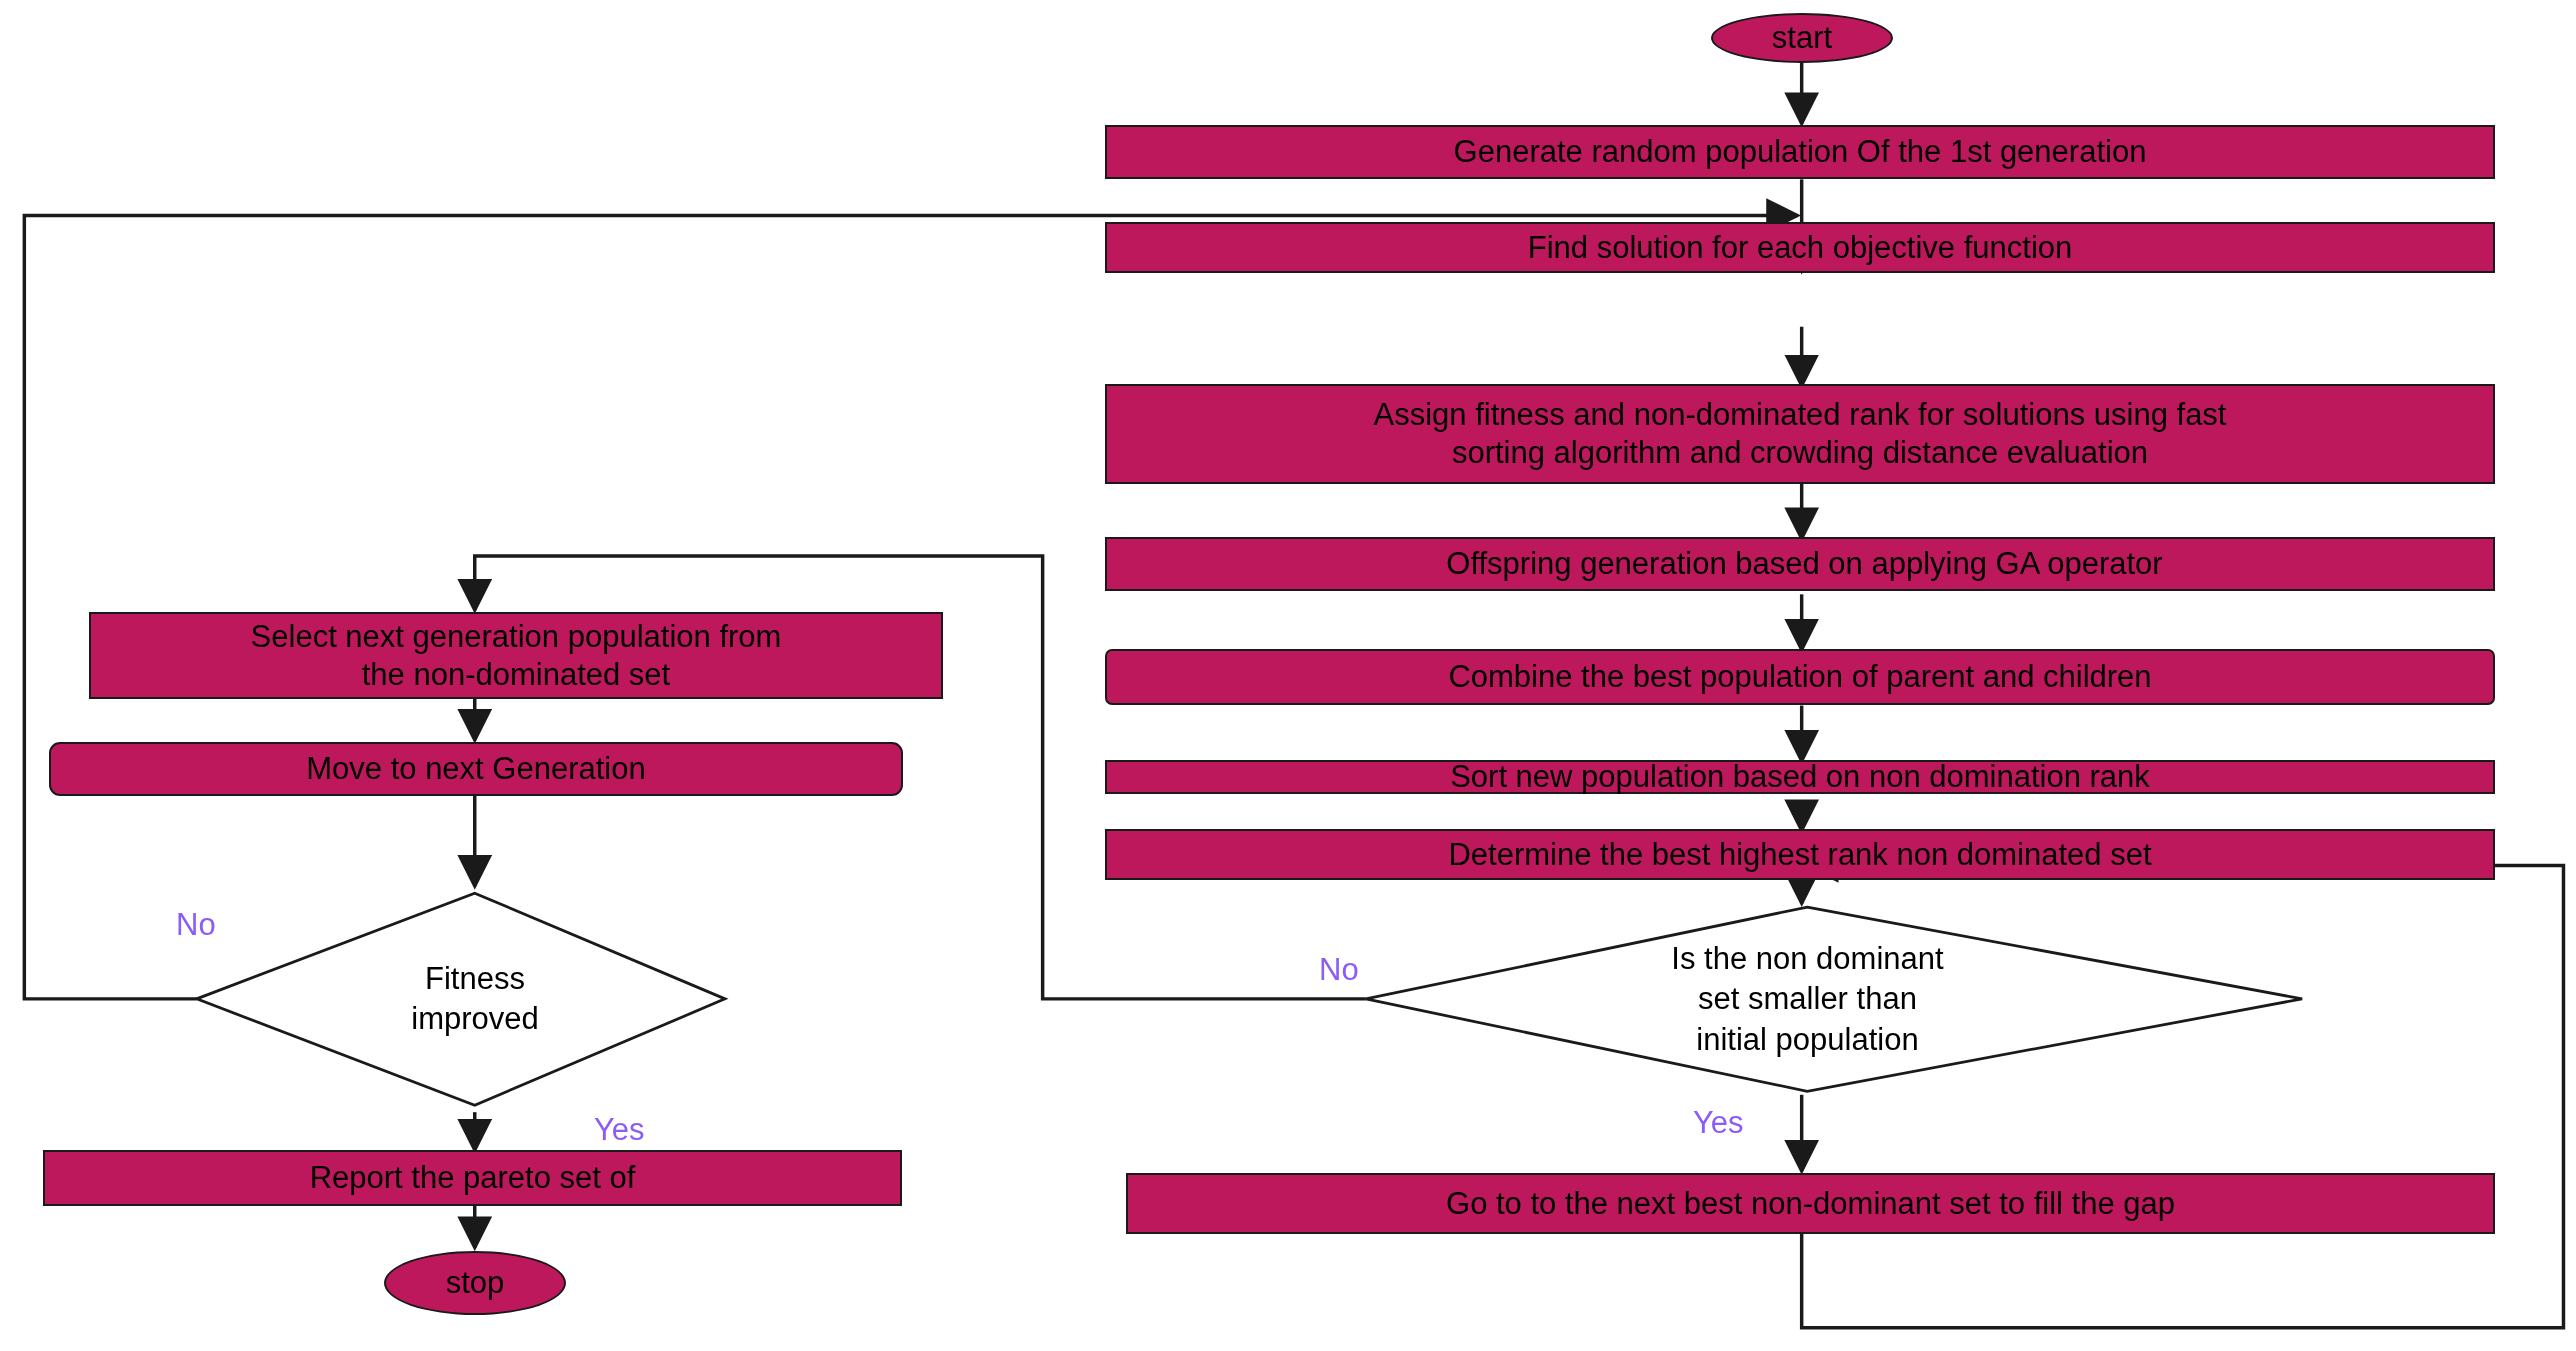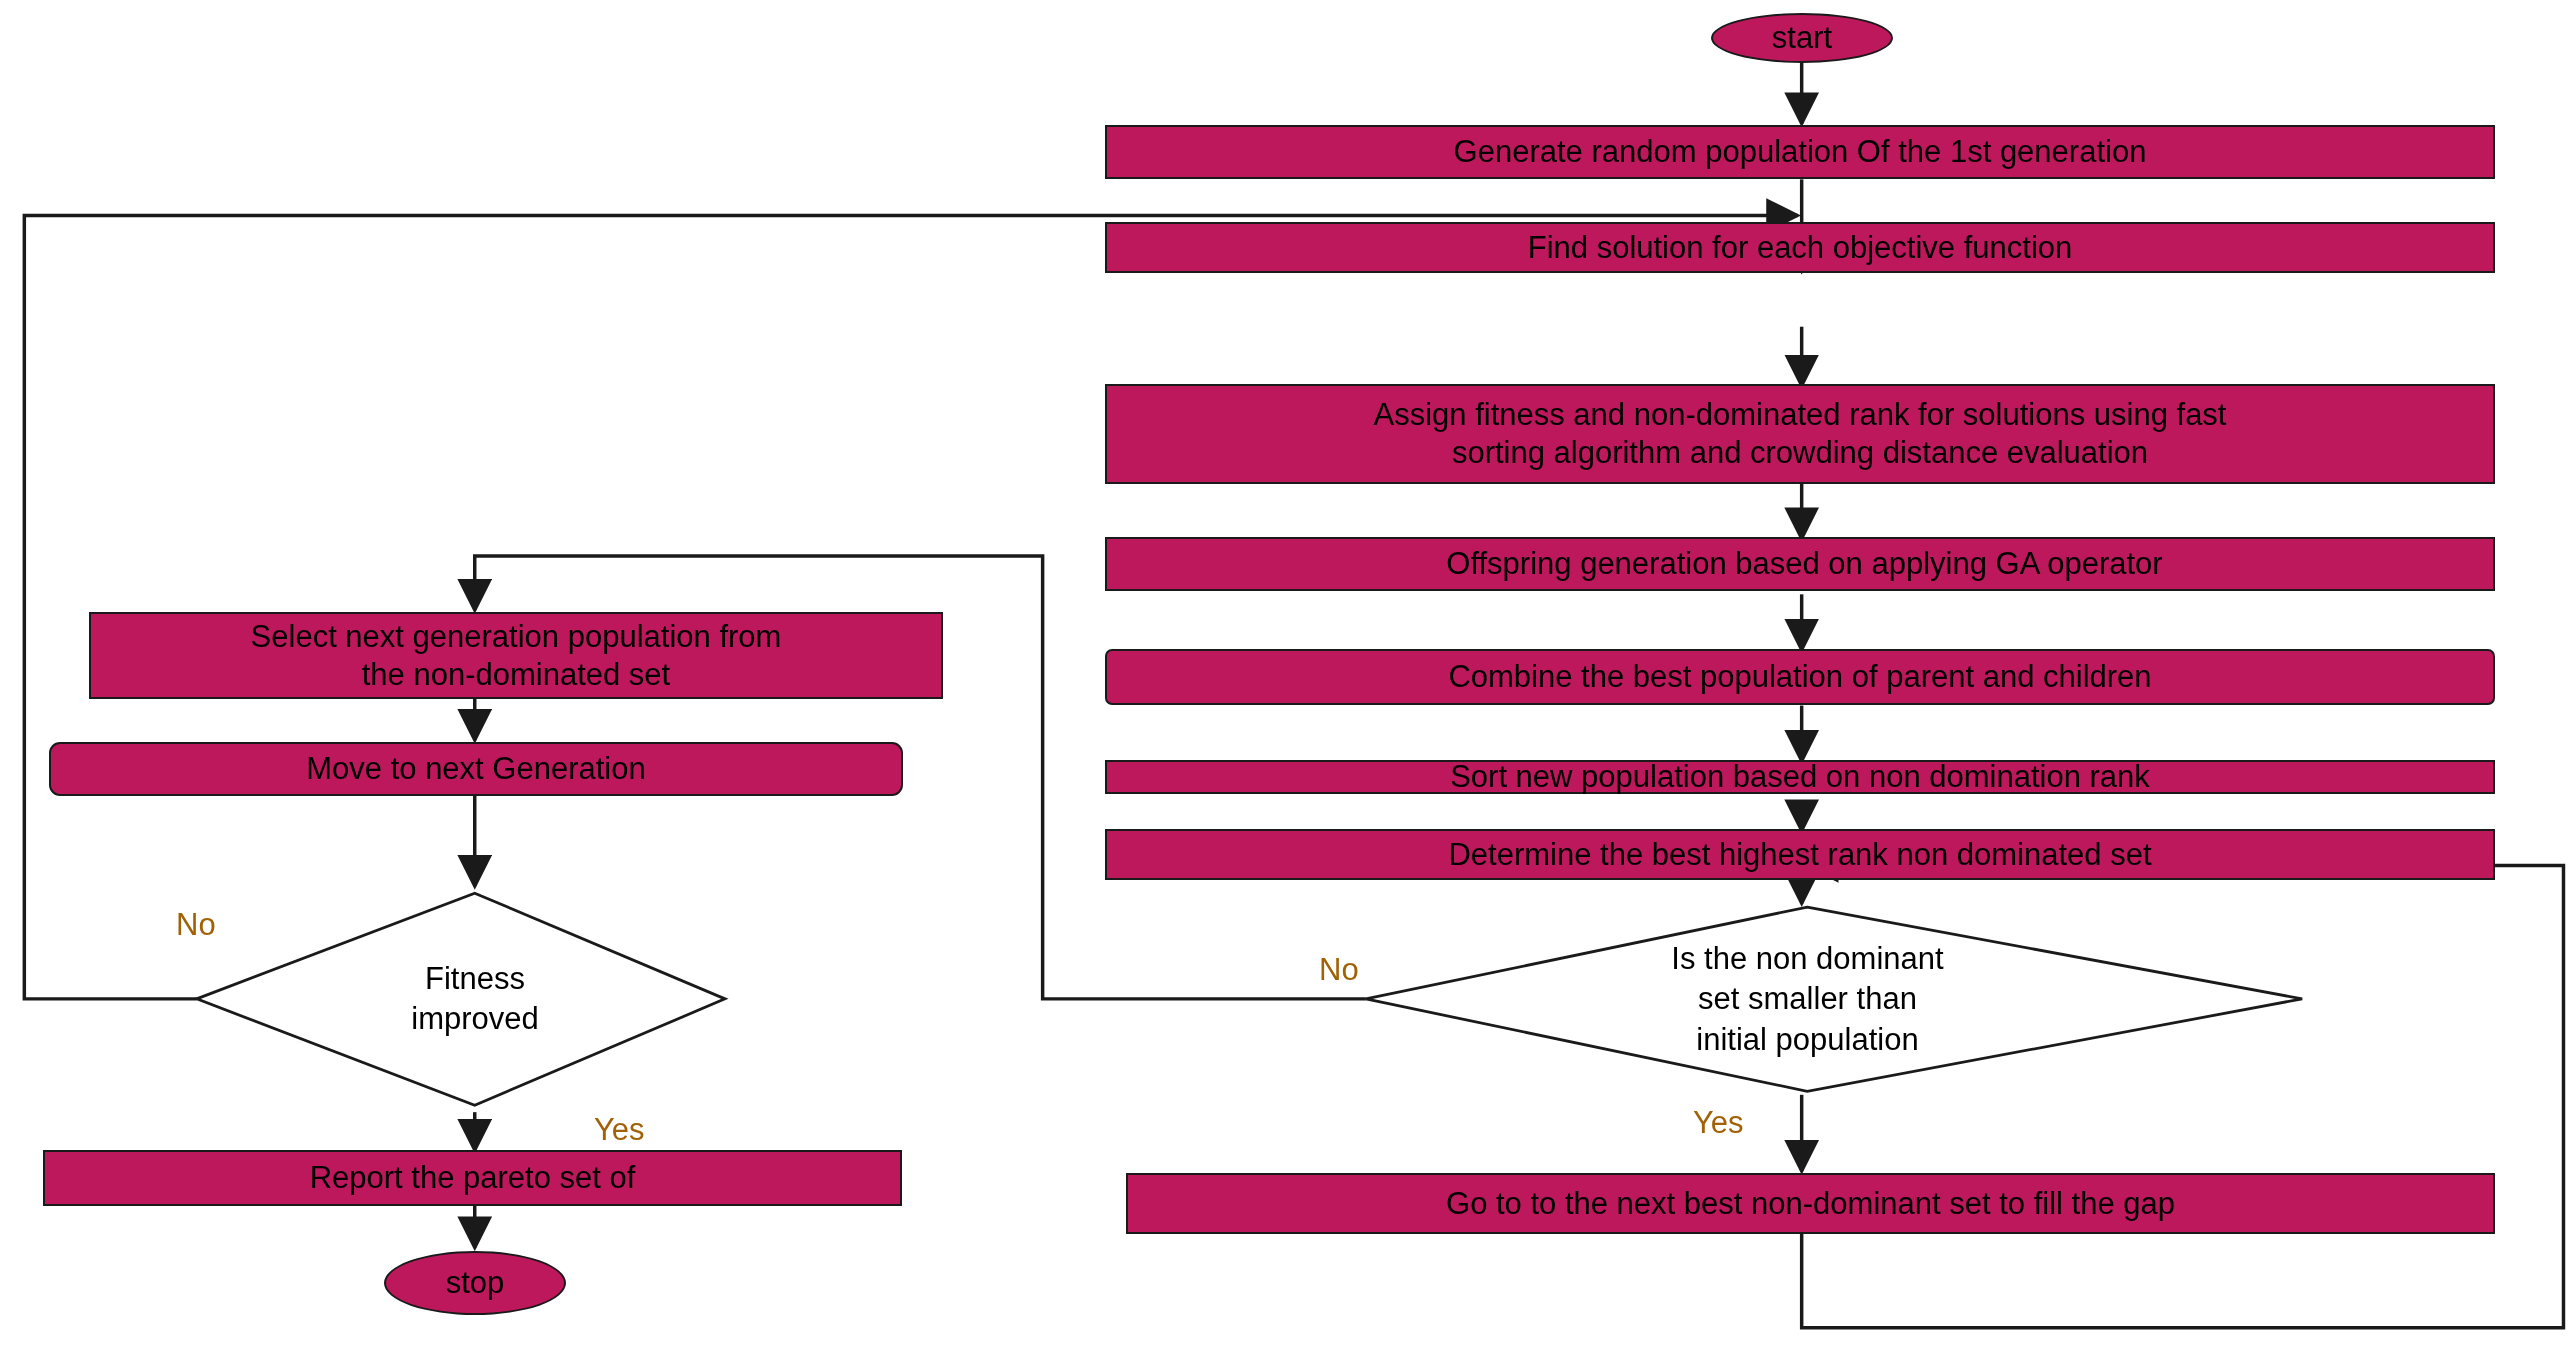--- a/index.html
+++ b/index.html
@@ -36,21 +36,21 @@
     text-align:center;
     font-size:31px;
     color:#000000;
     line-height:1.30;
     white-space:pre-line;
     pointer-events:none;
   }
   .edge-label{
     position:absolute;
     font-size:31px;
-    color:#a16207;
+    color:#8b5cf6;
     white-space:nowrap;
   }
 </style>
 </head>
 <body>
 
 <div id="root">
 
   <svg id="svg-layer" viewBox="0 0 3706 1945" xmlns="http://www.w3.org/2000/svg">
     <defs>

